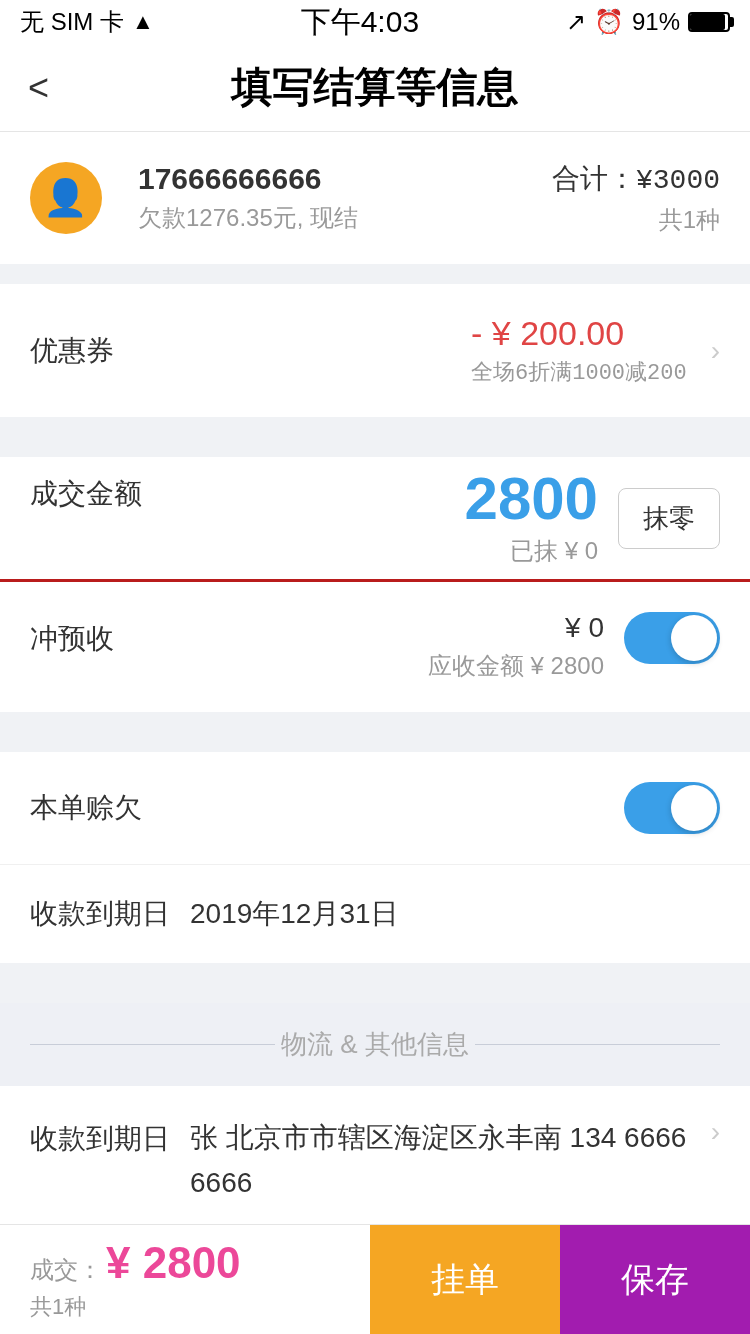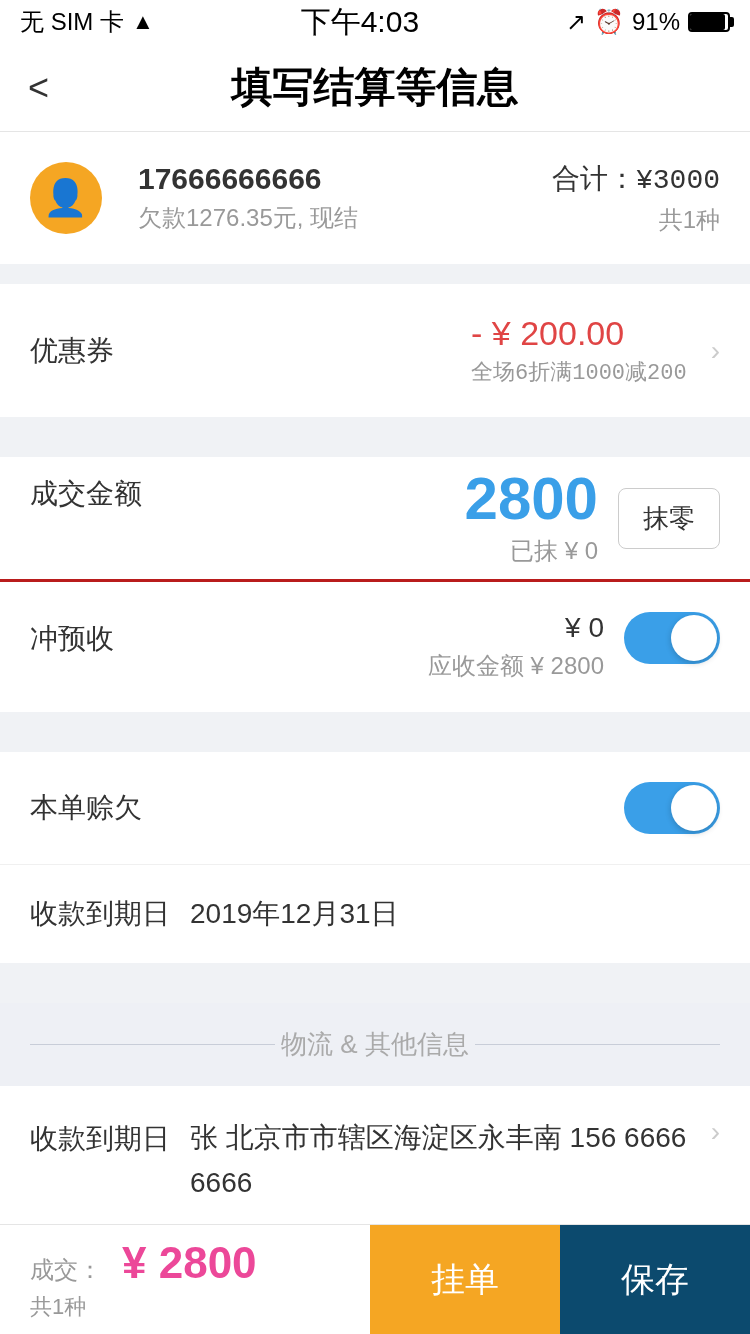--- a/index.html
+++ b/index.html
@@ -220,21 +220,21 @@
     .bottom-amount { font-size: 44px; font-weight: 600; color: #ec4899; }
     .bottom-count { font-size: 22px; color: #999; margin-top: 4px; }
     .btn-hold {
       width: 190px; height: 110px;
       background: #f5a623;
       display: flex; align-items: center; justify-content: center;
       font-size: 34px; color: #fff; font-weight: 500; cursor: pointer;
     }
     .btn-save {
       width: 190px; height: 110px;
-      background: #0c4a6e;
+      background: #a21caf;
       display: flex; align-items: center; justify-content: center;
       font-size: 34px; color: #fff; font-weight: 500; cursor: pointer;
     }
 
     .gray-bg { background: #f0f2f5; height: 200px; }
   </style>
 </head>
 <body>
 
 <div class="status-bar">
@@ -339,32 +339,32 @@
 
   <div class="divider-text">
     <div class="divider-line"></div>
     <span class="divider-label">物流 &amp; 其他信息</span>
     <div class="divider-line"></div>
   </div>
 
   <div class="card">
     <div class="address-row">
       <span class="address-label">收款到期日</span>
-      <span class="address-value">张 北京市市辖区海淀区永丰南 156 6666 6666</span>
+      <span class="address-value">张 北京市市辖区海淀区永丰南 134 6666 6666</span>
       <span class="chevron-right">›</span>
     </div>
   </div>
 
   <div class="gray-bg"></div>
 
 </div>
 
 <div class="bottom-bar">
   <div class="bottom-summary">
-    <div style="display:flex; align-items:baseline; gap:20px;">
+    <div style="display:flex; align-items:baseline; gap:4px;">
       <span class="bottom-deal">成交：</span>
       <span class="bottom-amount">¥ 2800</span>
     </div>
     <div class="bottom-count">共1种</div>
   </div>
   <div class="btn-hold">挂单</div>
   <div class="btn-save">保存</div>
 </div>
 
 </body></html>

